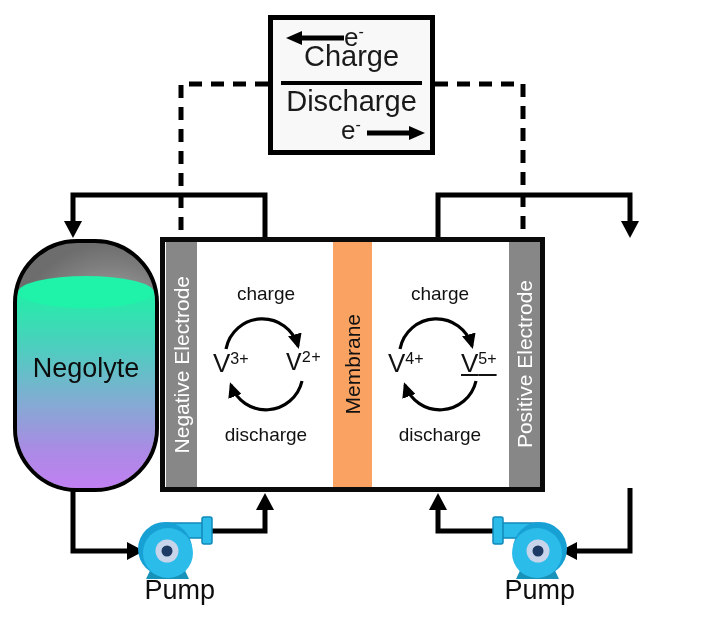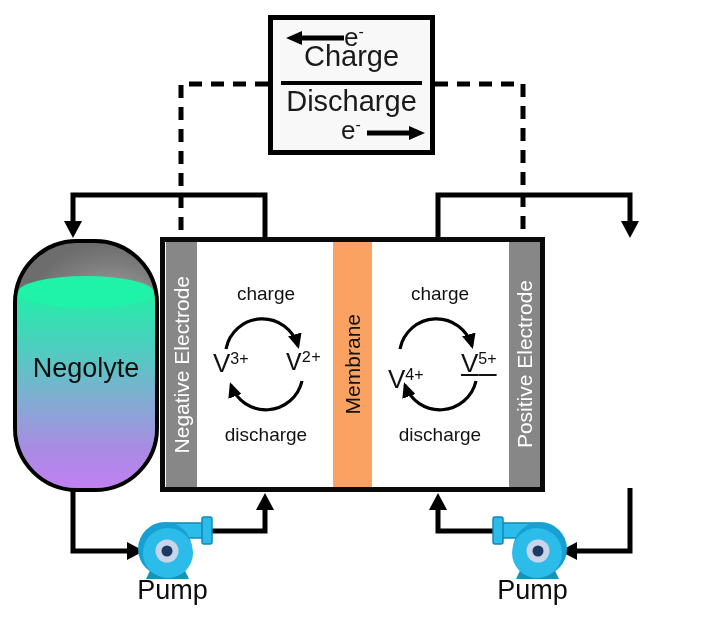--- a/index.html
+++ b/index.html
@@ -57,21 +57,21 @@
 
   
   #overlay { position:absolute; left:0; top:0; z-index:3; pointer-events:none; }
   .arc { stroke:#000; stroke-width:3.2; fill:none; }
   .rx-label { position:absolute; z-index:3; font-size:19px; line-height:1; color:#111; text-align:center; }
   .v-species { position:absolute; z-index:3; font-size:26px; line-height:1; color:#111;text-align:center; }
   .v-species sup { font-size:16px; vertical-align:8px; line-height:0; }
 
   
   .pump-svg { position:absolute; z-index:3; }
-  .pump-label { position:absolute; z-index:3; width:85px; text-align:center;
+  .pump-label { position:absolute; z-index:3; width:85px; text-align:right;
     font-size:27px; line-height:1; color:#0d0d0d; }
   .pump-base { fill:var(--pump-base,#1792B8); }
   .pump-pipe { fill:var(--pump-body,#2CBCEA); stroke:#1089BA; stroke-width:1.5; }
   .pump-shade { fill:#17A0D4; }
   .pump-body { fill:var(--pump-body,#2CBCEA); }
   .pump-eye { fill:#C8D4EA; }
   .pump-hub { fill:#1C3A64; }
 </style>
 </head>
 <body>
@@ -144,21 +144,21 @@
     <path class="arc" marker-end="url(#arcArrow)" d="M 400 349 A 37 37 0 0 1 472 346"></path>
     <path class="arc" marker-end="url(#arcArrow)" d="M 476 381 A 37 37 0 0 1 405 385"></path>
   </svg>
 
   <div class="rx-label" style="left:216px; top:284px; width:100px;">charge</div>
   <span class="v-species" style="left:213px; top:350px;"><span>V</span><sup>3+</sup></span>
   <span class="v-species" style="left:286px; top:350px;font-family:Liberation Mono, monospace;"><span>V</span><sup>2+</sup></span>
   <div class="rx-label" style="left:206px; top:425px; width:120px;">discharge</div>
 
   <div class="rx-label" style="left:390px; top:284px; width:100px;">charge</div>
-  <span class="v-species" style="left:388px; top:350px;margin-top:16px;"><span>V</span><sup>4+</sup></span>
+  <span class="v-species" style="left:388px; top:350px;"><span>V</span><sup>4+</sup></span>
   <span class="v-species" style="left:461px; top:350px;text-decoration:underline;"><span>V</span><sup>5+</sup></span>
   <div class="rx-label" style="left:380px; top:425px; width:120px;">discharge</div>
 
   <svg class="pump-svg" style="left:130px; top:512px;" width="88" height="72" viewBox="0 0 88 72">
     <path class="pump-base" d="M 16 67 L 59 67 L 49 46 L 26 46 Z"></path>
     <rect class="pump-pipe" x="37" y="11" width="38" height="15"></rect>
     <rect class="pump-pipe" x="72" y="5" width="10" height="27" rx="2"></rect>
     <circle class="pump-shade" cx="35" cy="37" r="27"></circle>
     <circle class="pump-body" cx="38" cy="41" r="25"></circle>
     <circle class="pump-eye" cx="37" cy="39" r="11.5"></circle>

